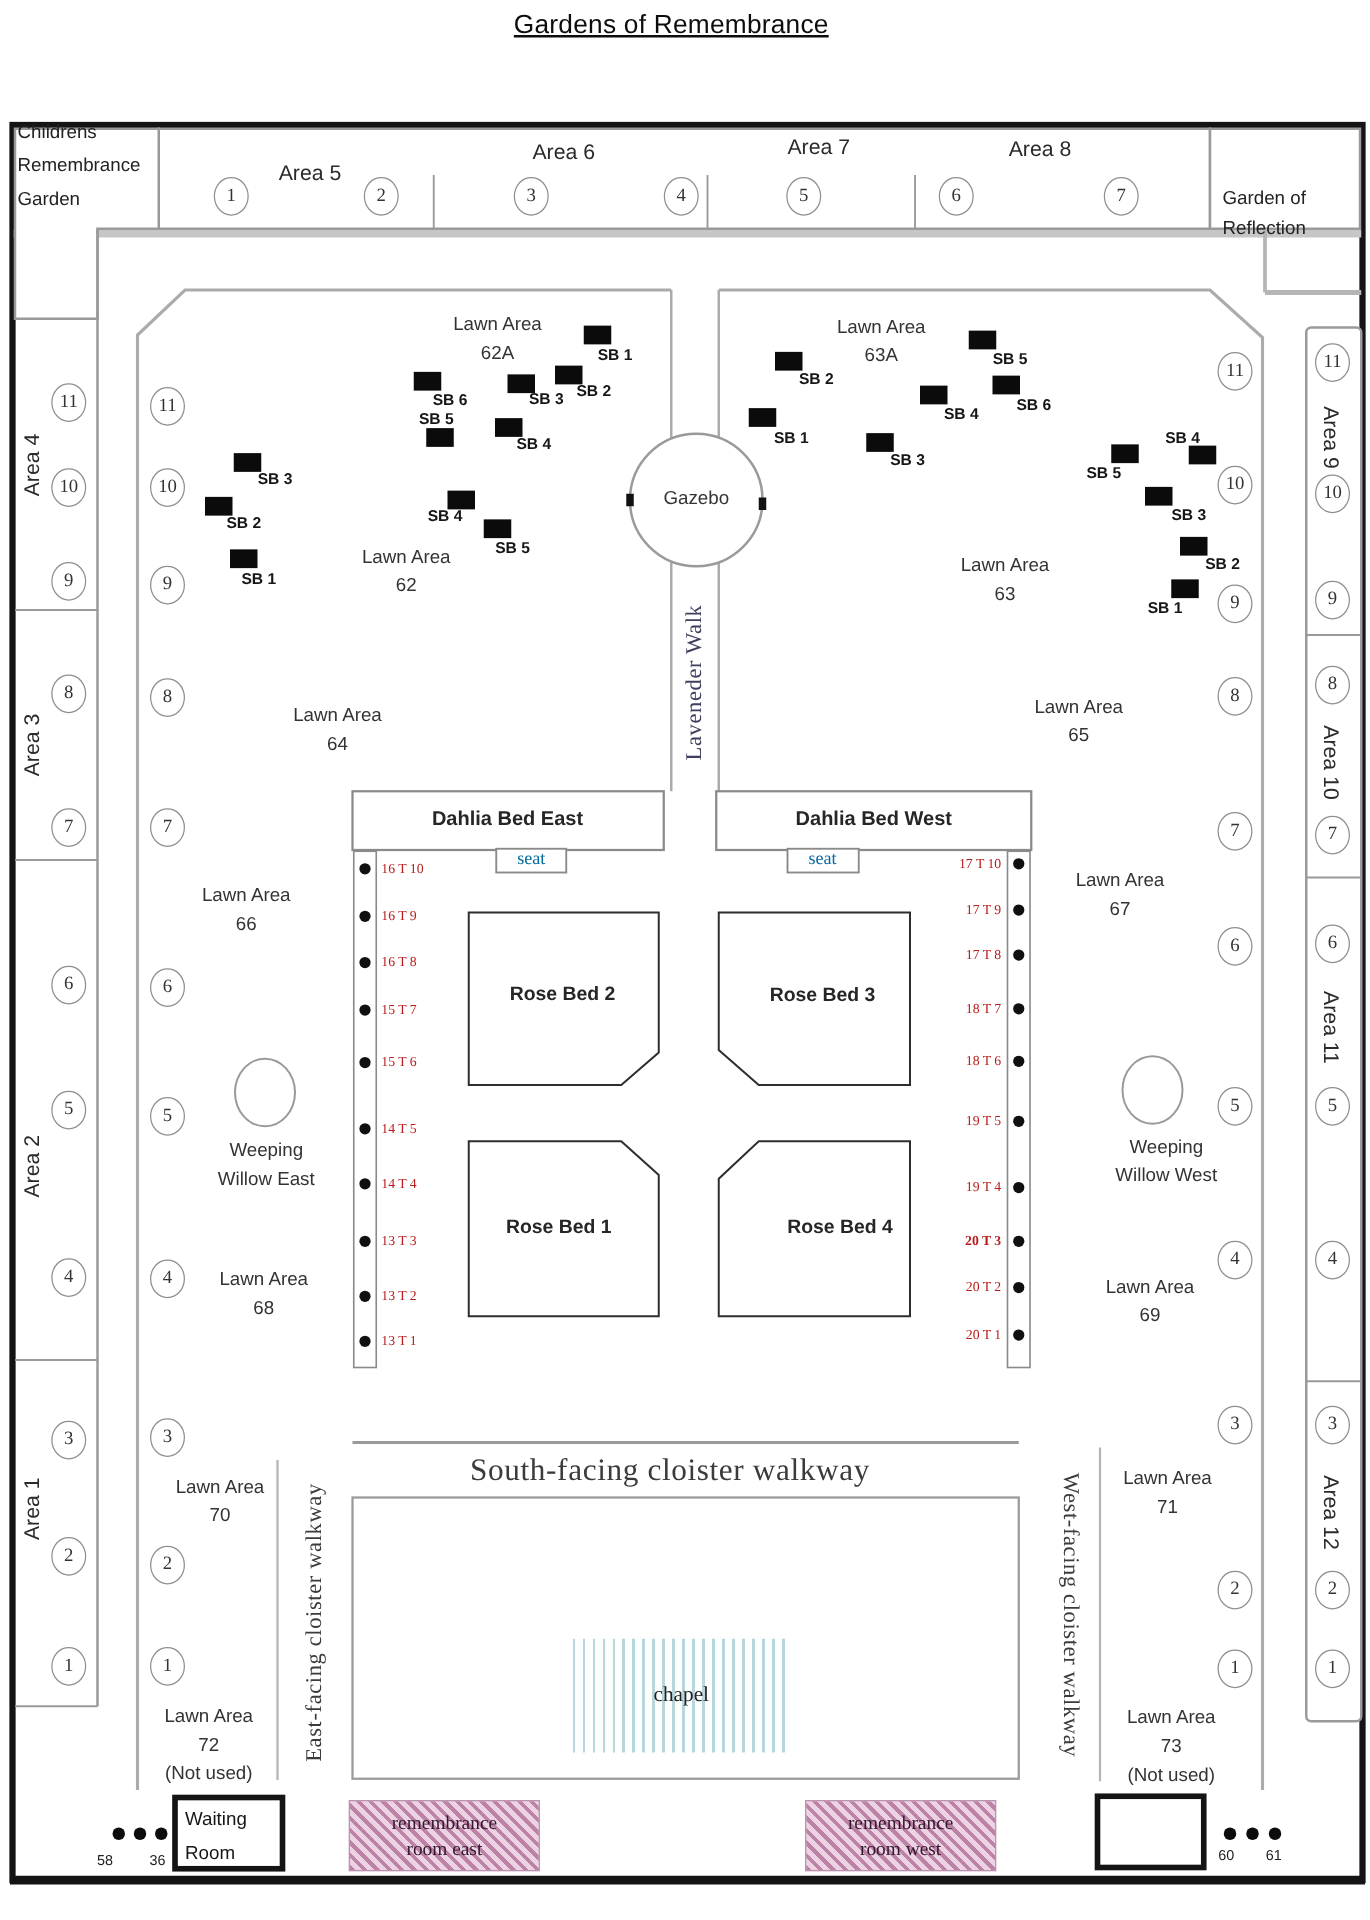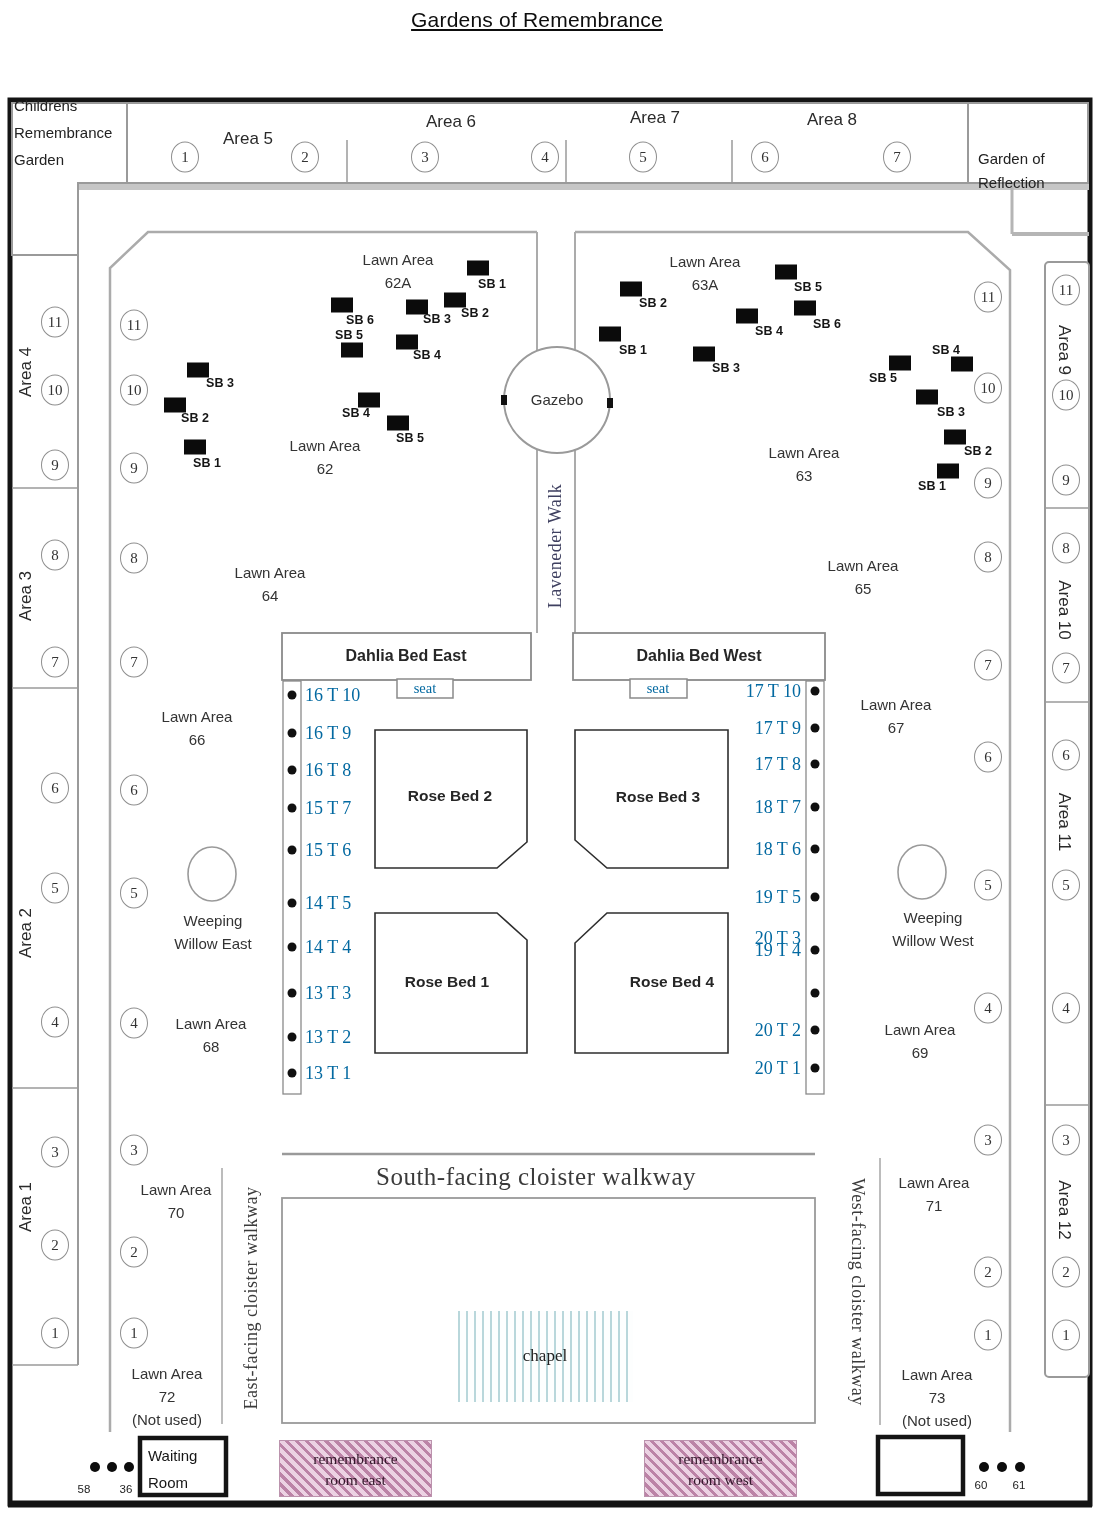--- a/index.html
+++ b/index.html
@@ -18,21 +18,21 @@
   .areaside{font-size:17px;color:#2a2a2a;white-space:nowrap;}
   .circle{width:26px;height:29px;border:1.6px solid #8f8f8f;border-radius:50%;background:#fff;
           display:flex;align-items:center;justify-content:center;
           font-family:"Liberation Serif","DejaVu Serif",serif;font-size:15px;color:#333;}
   .lawn{font-size:15px;line-height:23px;color:#333;}
   .sbrect{width:22px;height:15px;background:#0b0b0b;}
   .sblabel{font-size:12.5px;font-weight:600;color:#161616;white-space:nowrap;}
   .bedhead{font-size:16px;font-weight:600;color:#262626;white-space:nowrap;}
   .seat{font-family:"Liberation Serif","DejaVu Serif",serif;font-size:14.5px;color:#0369a1;}
   .rose{font-size:15.5px;font-weight:600;color:#262626;white-space:nowrap;}
-  .tlabel{font-family:"Liberation Serif","DejaVu Serif",serif;font-size:18px;color:#0369a1;}
+  .tlabel{font-family:"Liberation Serif","DejaVu Serif",serif;font-size:11px;color:#b91c1c;}
   .tdot{width:9px;height:9px;border-radius:50%;background:#101010;}
   .gaz{font-size:15px;color:#333;}
   .walkv{font-family:"Liberation Serif","DejaVu Serif",serif;font-size:18px;color:#3f4060;
          letter-spacing:.5px;white-space:nowrap;}
   .cloister{font-family:"Liberation Serif","DejaVu Serif",serif;font-size:18px;color:#3b3b3b;
             letter-spacing:.5px;white-space:nowrap;}
   .willow{font-size:15px;line-height:23px;color:#333;}
   .chapelbox{position:absolute;background:repeating-linear-gradient(90deg,#b9d7db 0 2px,#fdfefe 2px 8px);}
   .chapeltxt{font-family:"Liberation Serif","DejaVu Serif",serif;font-size:17px;color:#222;}
   .room{position:absolute;background:#ecd2e3;border:1px solid #bb93ad;
@@ -325,21 +325,21 @@
       <div class="rgt tlabel" style="left: 801px; top: 764px;">17 T 8</div>
       <div class="ctr tdot" style="left: 815px; top: 807px;"></div>
       <div class="rgt tlabel" style="left: 801px; top: 807px;">18 T 7</div>
       <div class="ctr tdot" style="left: 815px; top: 849px;"></div>
       <div class="rgt tlabel" style="left: 801px; top: 849px;">18 T 6</div>
       <div class="ctr tdot" style="left: 815px; top: 897px;"></div>
       <div class="rgt tlabel" style="left: 801px; top: 897px;">19 T 5</div>
       <div class="ctr tdot" style="left: 815px; top: 950px;"></div>
       <div class="rgt tlabel" style="left: 801px; top: 950px;">19 T 4</div>
       <div class="ctr tdot" style="left: 815px; top: 993px;"></div>
-      <div class="rgt tlabel" style="left: 801px; top: 938px;">20 T 3</div>
+      <div class="rgt tlabel" style="left: 801px; top: 993px; font-weight: bold;">20 T 3</div>
       <div class="ctr tdot" style="left: 815px; top: 1030px;"></div>
       <div class="rgt tlabel" style="left: 801px; top: 1030px; text-align: right;">20 T 2</div>
       <div class="ctr tdot" style="left: 815px; top: 1068px;"></div>
       <div class="rgt tlabel" style="left: 801px; top: 1068px;">20 T 1</div>
       <div class="ctr bdot" style="left: 95px; top: 1467px;"></div>
       <div class="ctr bdot" style="left: 112px; top: 1467px;"></div>
       <div class="ctr bdot" style="left: 129px; top: 1467px;"></div>
       <div class="ctr bdot" style="left: 984px; top: 1467px;"></div>
       <div class="ctr bdot" style="left: 1002px; top: 1467px;"></div>
       <div class="ctr bdot" style="left: 1020px; top: 1467px;"></div>

